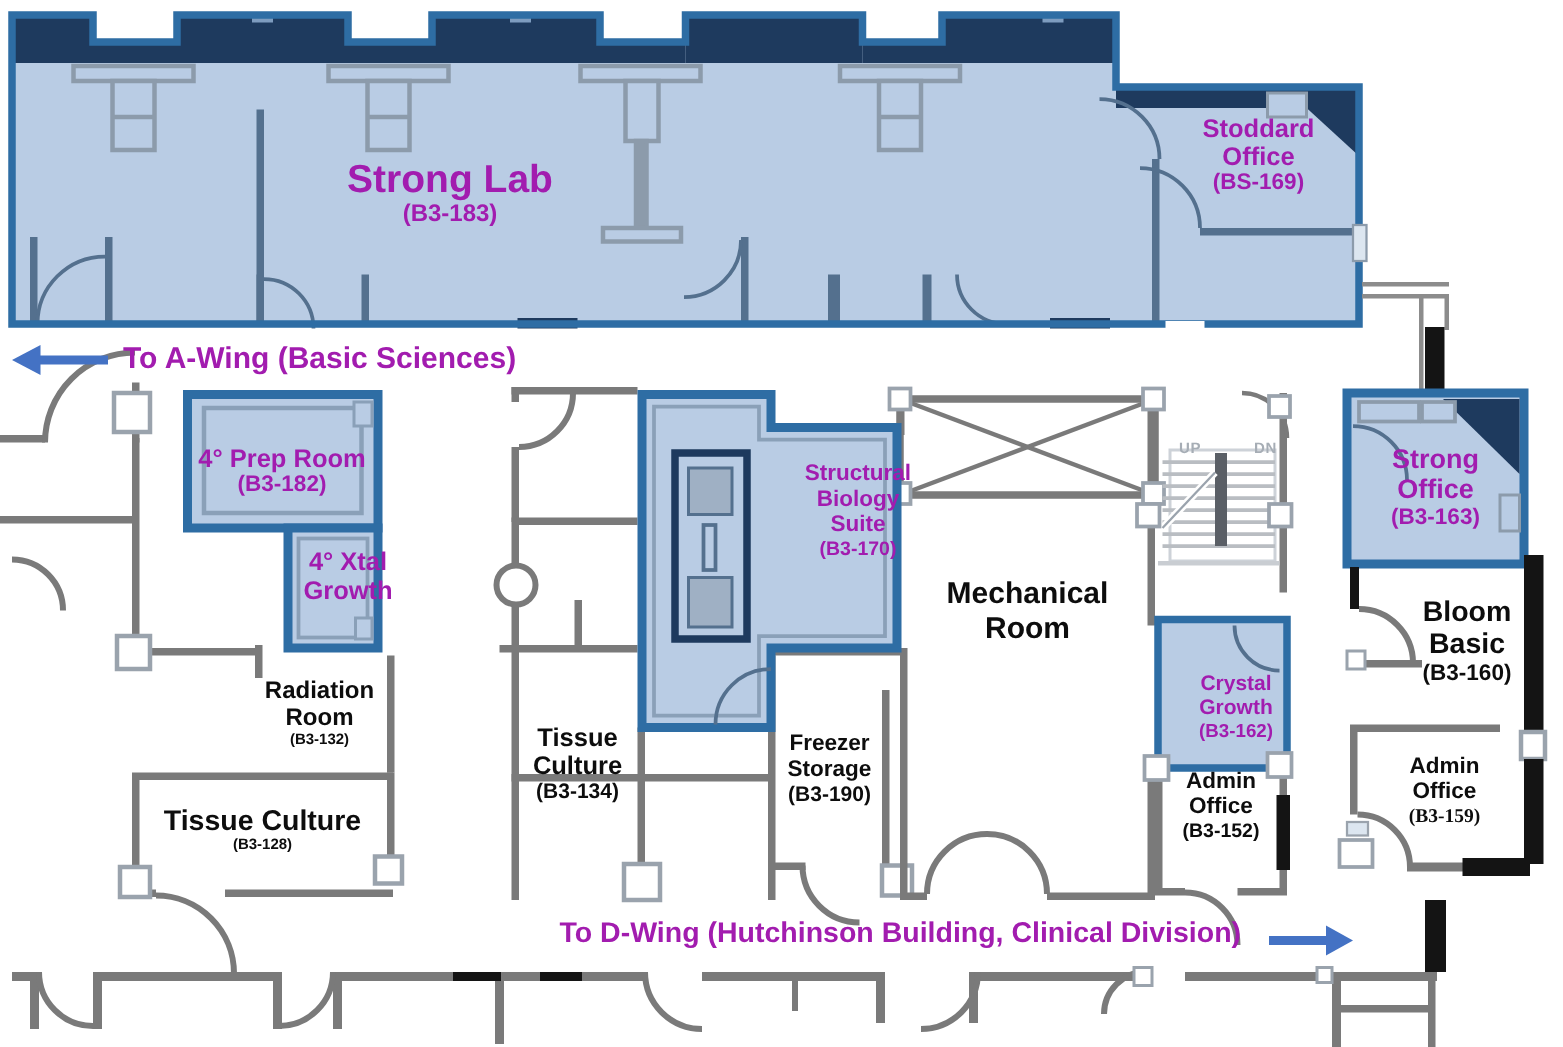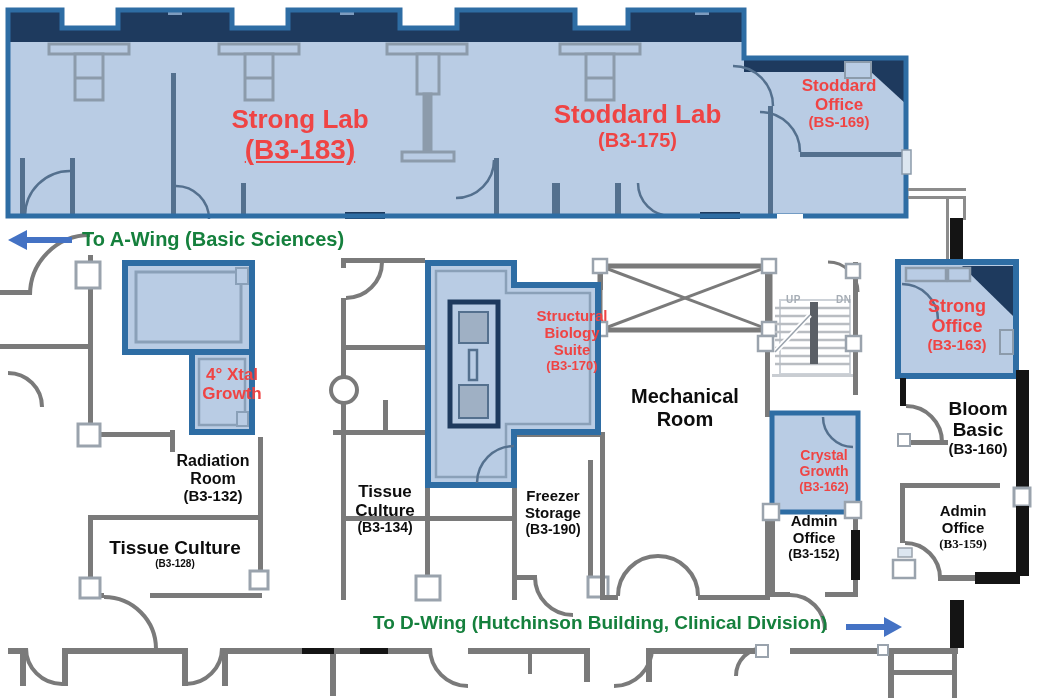--- a/index.html
+++ b/index.html
@@ -6,25 +6,25 @@
   html,body{margin:0;padding:0;background:#ffffff;}
   #plan{
     position:relative;width:1042px;height:698px;background:#ffffff;
     font-family:"Liberation Sans", sans-serif;overflow:hidden;
   }
   #walls{position:absolute;left:0;top:0;}
   .room-label{
     position:absolute;text-align:center;font-weight:bold;line-height:1.13;
     pointer-events:none;white-space:normal;
   }
-  .navy{color:#ef4444;}
+  .navy{color:#a21caf;}
   .blk{color:#0d0d0d;}
   .room-label .num{display:block;}
   .annot{
-    position:absolute;font-weight:bold;color:#15803d;white-space:nowrap;
+    position:absolute;font-weight:bold;color:#a21caf;white-space:nowrap;
   }
   .stair-txt{
     position:absolute;font-weight:bold;color:#a6adb5;font-size:10px;letter-spacing:.5px;
   }
 </style>
 </head>
 <body>
 
 <div id="plan">
 
@@ -306,41 +306,41 @@
     <polygon points="8,240 27,230 27,250"></polygon>
   </g>
   <g fill="#4472c4">
     <rect x="846" y="624" width="40" height="6"></rect>
     <polygon points="902,627 884,617 884,637"></polygon>
   </g>
 </svg>
 
 <div class="room-label navy" style="left:190px;top:105px;width:220px;font-size:26px;">
   <span>Strong Lab</span>
-  <span class="num" style="font-size:28px;text-decoration:underline;">(B3-183)</span>
-</div>
-
-<div class="room-label navy" style="left:530px;top:100px;width:215px;font-size:26px;">
-  <span>Stoddard Lab</span>
-  <span class="num" style="font-size:20px;">(B3-175)</span>
-</div>
+  <span class="num" style="font-size:16px;">(B3-183)</span>
+</div>
+
 
 <div class="room-label navy" style="left:789px;top:76px;width:100px;font-size:17px;">
   <span>Stoddard Office</span>
   <span class="num" style="font-size:15px;">(BS-169)</span>
 </div>
 
+<div class="room-label navy" style="left:126px;top:296px;width:124px;font-size:17px;">
+  <span>4° Prep Room</span>
+  <span class="num" style="font-size:15px;">(B3-182)</span>
+</div>
 
 <div class="room-label navy" style="left:190px;top:365px;width:84px;font-size:17px;">
   <span>4° Xtal Growth</span>
 </div>
 
 <div class="room-label blk" style="left:163px;top:452px;width:100px;font-size:16px;">
   <span>Radiation Room</span>
-  <span class="num" style="font-size:15px;">(B3-132)</span>
+  <span class="num" style="font-size:10px;">(B3-132)</span>
 </div>
 
 <div class="room-label blk" style="left:90px;top:537px;width:170px;font-size:19px;">
   <span>Tissue Culture</span>
   <span class="num" style="font-size:10px;">(B3-128)</span>
 </div>
 
 <div class="room-label blk" style="left:346px;top:482px;width:78px;font-size:17px;">
   <span>Tissue Culture</span>
   <span class="num" style="font-size:14px;">(B3-134)</span>

